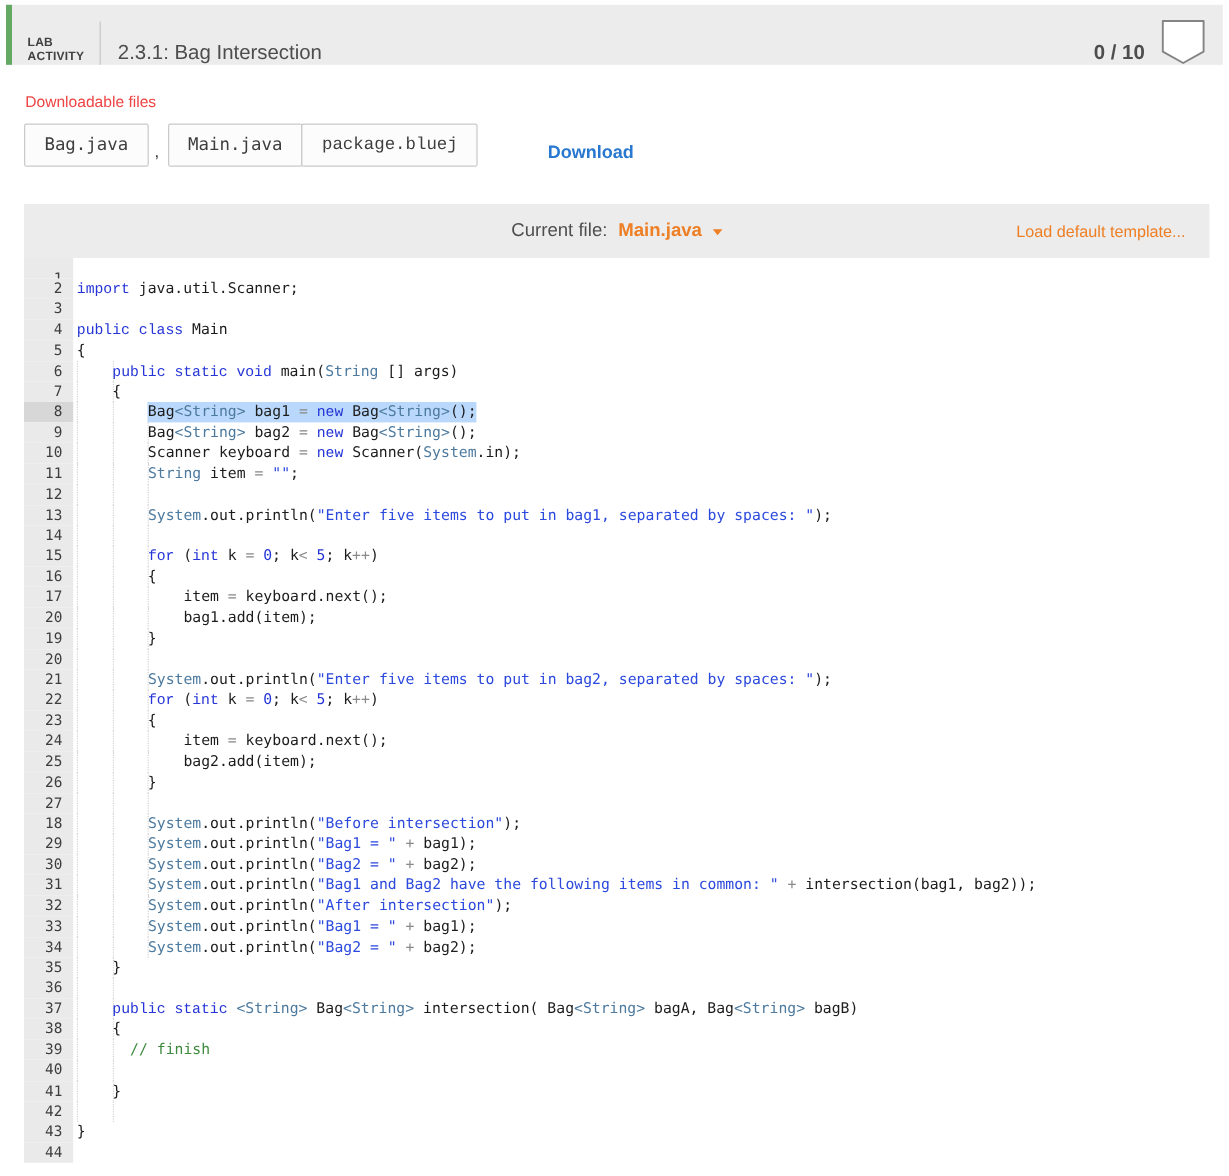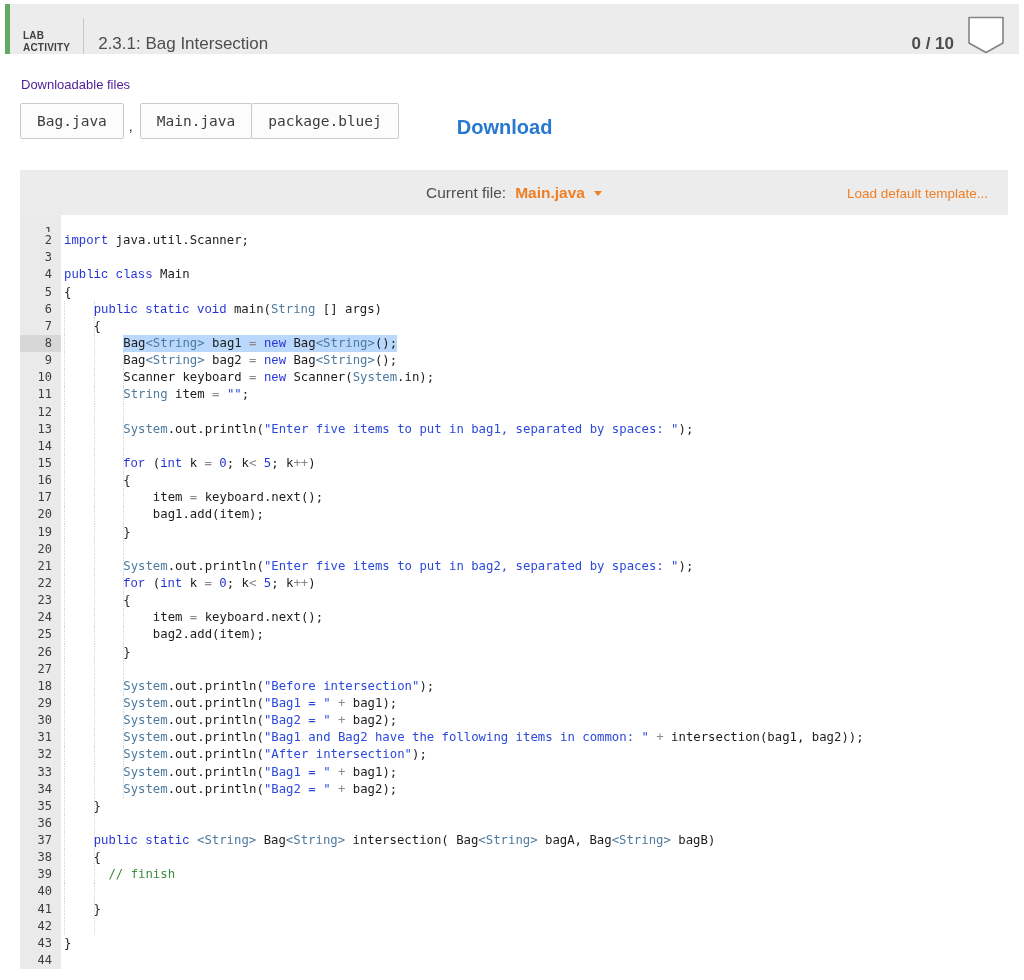--- a/index.html
+++ b/index.html
@@ -11,31 +11,31 @@
     background:#ececec;display:flex;align-items:flex-end;box-sizing:border-box;padding-right:14px;}
   .accent{position:absolute;left:0;top:0;width:5px;height:50px;background:var(--green);}
   .badge{margin-left:18px;font-size:10px;font-weight:bold;color:#414141;line-height:12px;letter-spacing:.2px;}
   .hdr-divider{width:1px;height:36px;background:#c6c6c6;margin:0 14px 0 13px;}
   .title{font-size:17px;color:#4d4d4d;}
   .spacer{flex:1;}
   .score{font-size:17px;color:#4d4d4d;margin-right:13px;font-weight:bold;}
   .shield svg{display:block;}
 
   
-  .dl-label{position:absolute;left:21px;top:77px;font-size:13px;color:#4c1d95;}
+  .dl-label{position:absolute;left:21px;top:77px;font-size:13px;color:#ef4444;}
   .dl-row{position:absolute;left:20px;top:103px;height:36px;display:flex;align-items:center;}
   .chips{display:flex;align-items:center;height:36px;}
   .chip{box-sizing:border-box;height:36px;display:flex;align-items:center;padding:0 16px;
     border:1px solid #c9c9c9;border-radius:2px;background:#fcfcfc;
     font-family:"DejaVu Sans Mono",monospace;font-size:14.5px;color:#3d3d3d;}
-  .chip.joined{margin-left:-1px;}
+  .chip.joined{margin-left:-1px;font-family:Liberation Mono, monospace;}
   .chip + .sep{margin:0 6px 0 5px;}
   .sep{font-size:14px;color:#333;position:relative;top:5px;margin-right:5px;}
   .sep + .chip{margin-left:1px;}
-  .dl-link{margin-left:58px;font-size:20px;font-weight:bold;color:var(--blue);cursor:pointer;text-decoration:none;margin-top:12px;}
+  .dl-link{margin-left:58px;font-size:15px;font-weight:bold;color:var(--blue);cursor:pointer;text-decoration:none;margin-top:12px;}
 
   
   .editor{position:absolute;left:20px;top:170px;width:988px;height:810px;background:#ffffff;overflow:hidden;}
   .editor-toolbar{position:relative;height:45px;background:#ececec;
     display:flex;align-items:center;justify-content:center;}
   .cf-label{font-size:15.5px;color:#4f4f4f;margin-right:9px;}
   .cf-dd{display:flex;align-items:center;cursor:pointer;}
   .cf-name{font-size:15.5px;font-weight:bold;color:var(--orange);}
   .caret{width:0;height:0;border-left:4.5px solid transparent;border-right:4.5px solid transparent;
     border-top:5.5px solid var(--orange);margin-left:9px;margin-top:2px;}

